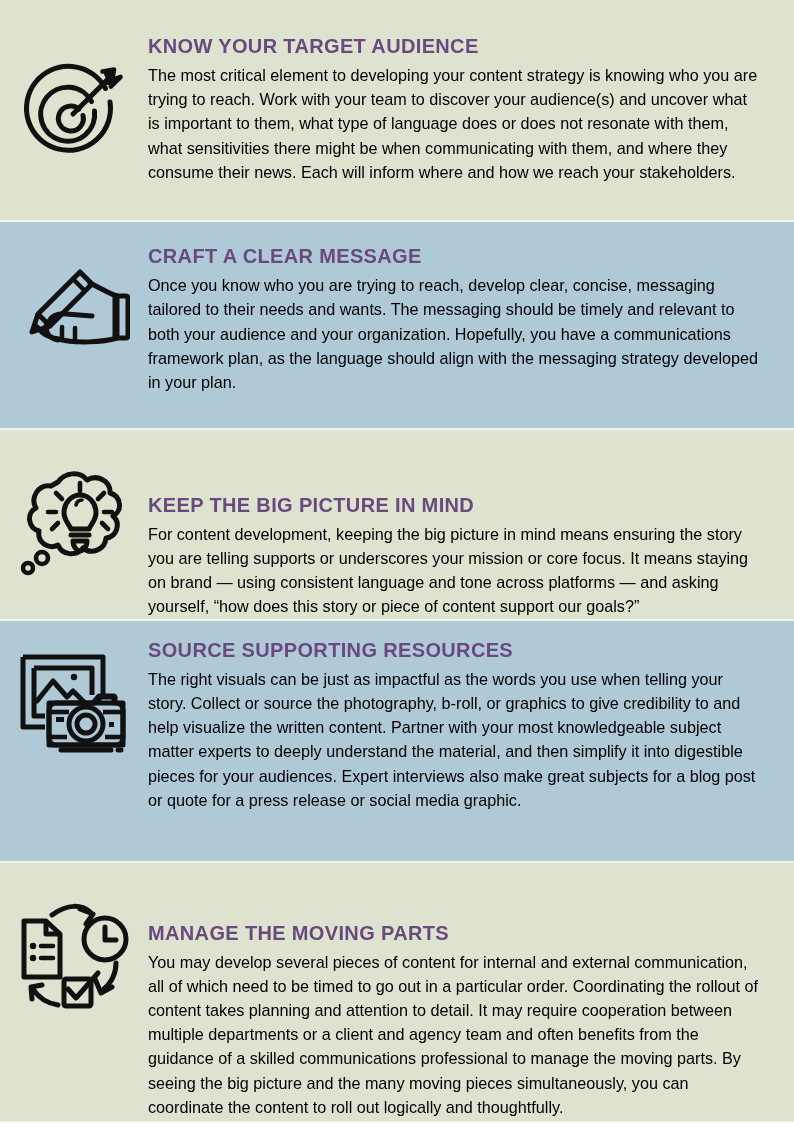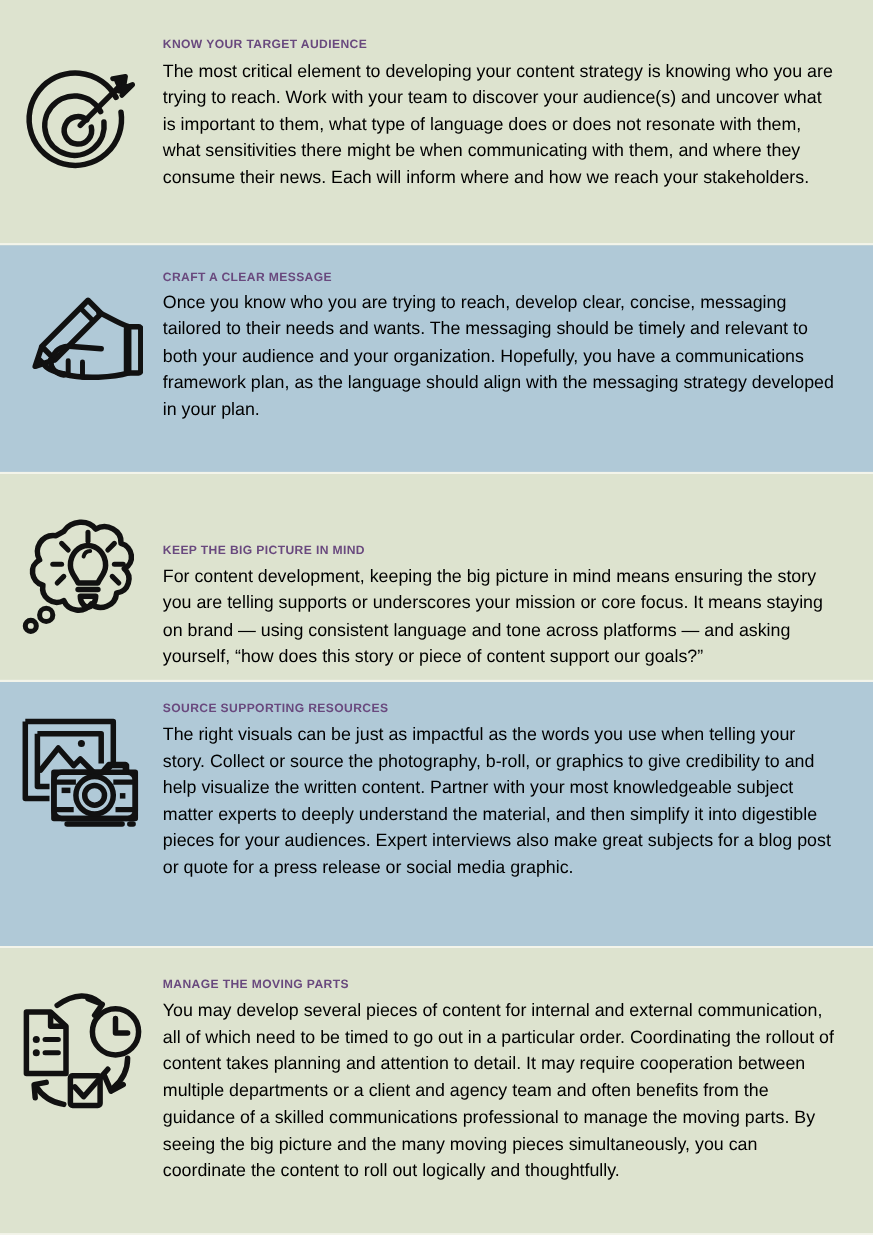--- a/index.html
+++ b/index.html
@@ -50,41 +50,41 @@
   }
 
   .text-col {
     flex: 1 1 auto;
     padding-right: 34px;
     box-sizing: border-box;
   }
 
   .sec-title {
     color: #69497e;
-    font-size: 11px;
+    font-size: 20px;
     font-weight: bold;
     letter-spacing: 0.35px;
     margin: 0 0 5px 0;
     line-height: 1.15;
     text-transform: uppercase;
   }
   .sec-body {
     color: #000000;
     font-size: 16.2px;
     line-height: 24.2px;
     margin: 0;
     font-weight: 400;
   }
 
   
   .band-1 .text-col { padding-top: 35px; }
   .band-2 .text-col { padding-top: 23px; }
   .band-3 .text-col { padding-top: 16px; margin-top: 48px; }
   .band-4 .text-col { padding-top: 18px; }
-  .band-5 .text-col { padding-top: 27px; }
+  .band-5 .text-col { padding-top: 27px; margin-top: 32px; }
 
   .band-1 .icon-col { padding-top: 58px; }
   .band-2 .icon-col { padding-top: 42px; }
   .band-3 .icon-col { padding-top: 35px; }
   .band-4 .icon-col { padding-top: 32px; }
   .band-5 .icon-col { padding-top: 38px; }
 </style>
 </head>
 <body>
 

